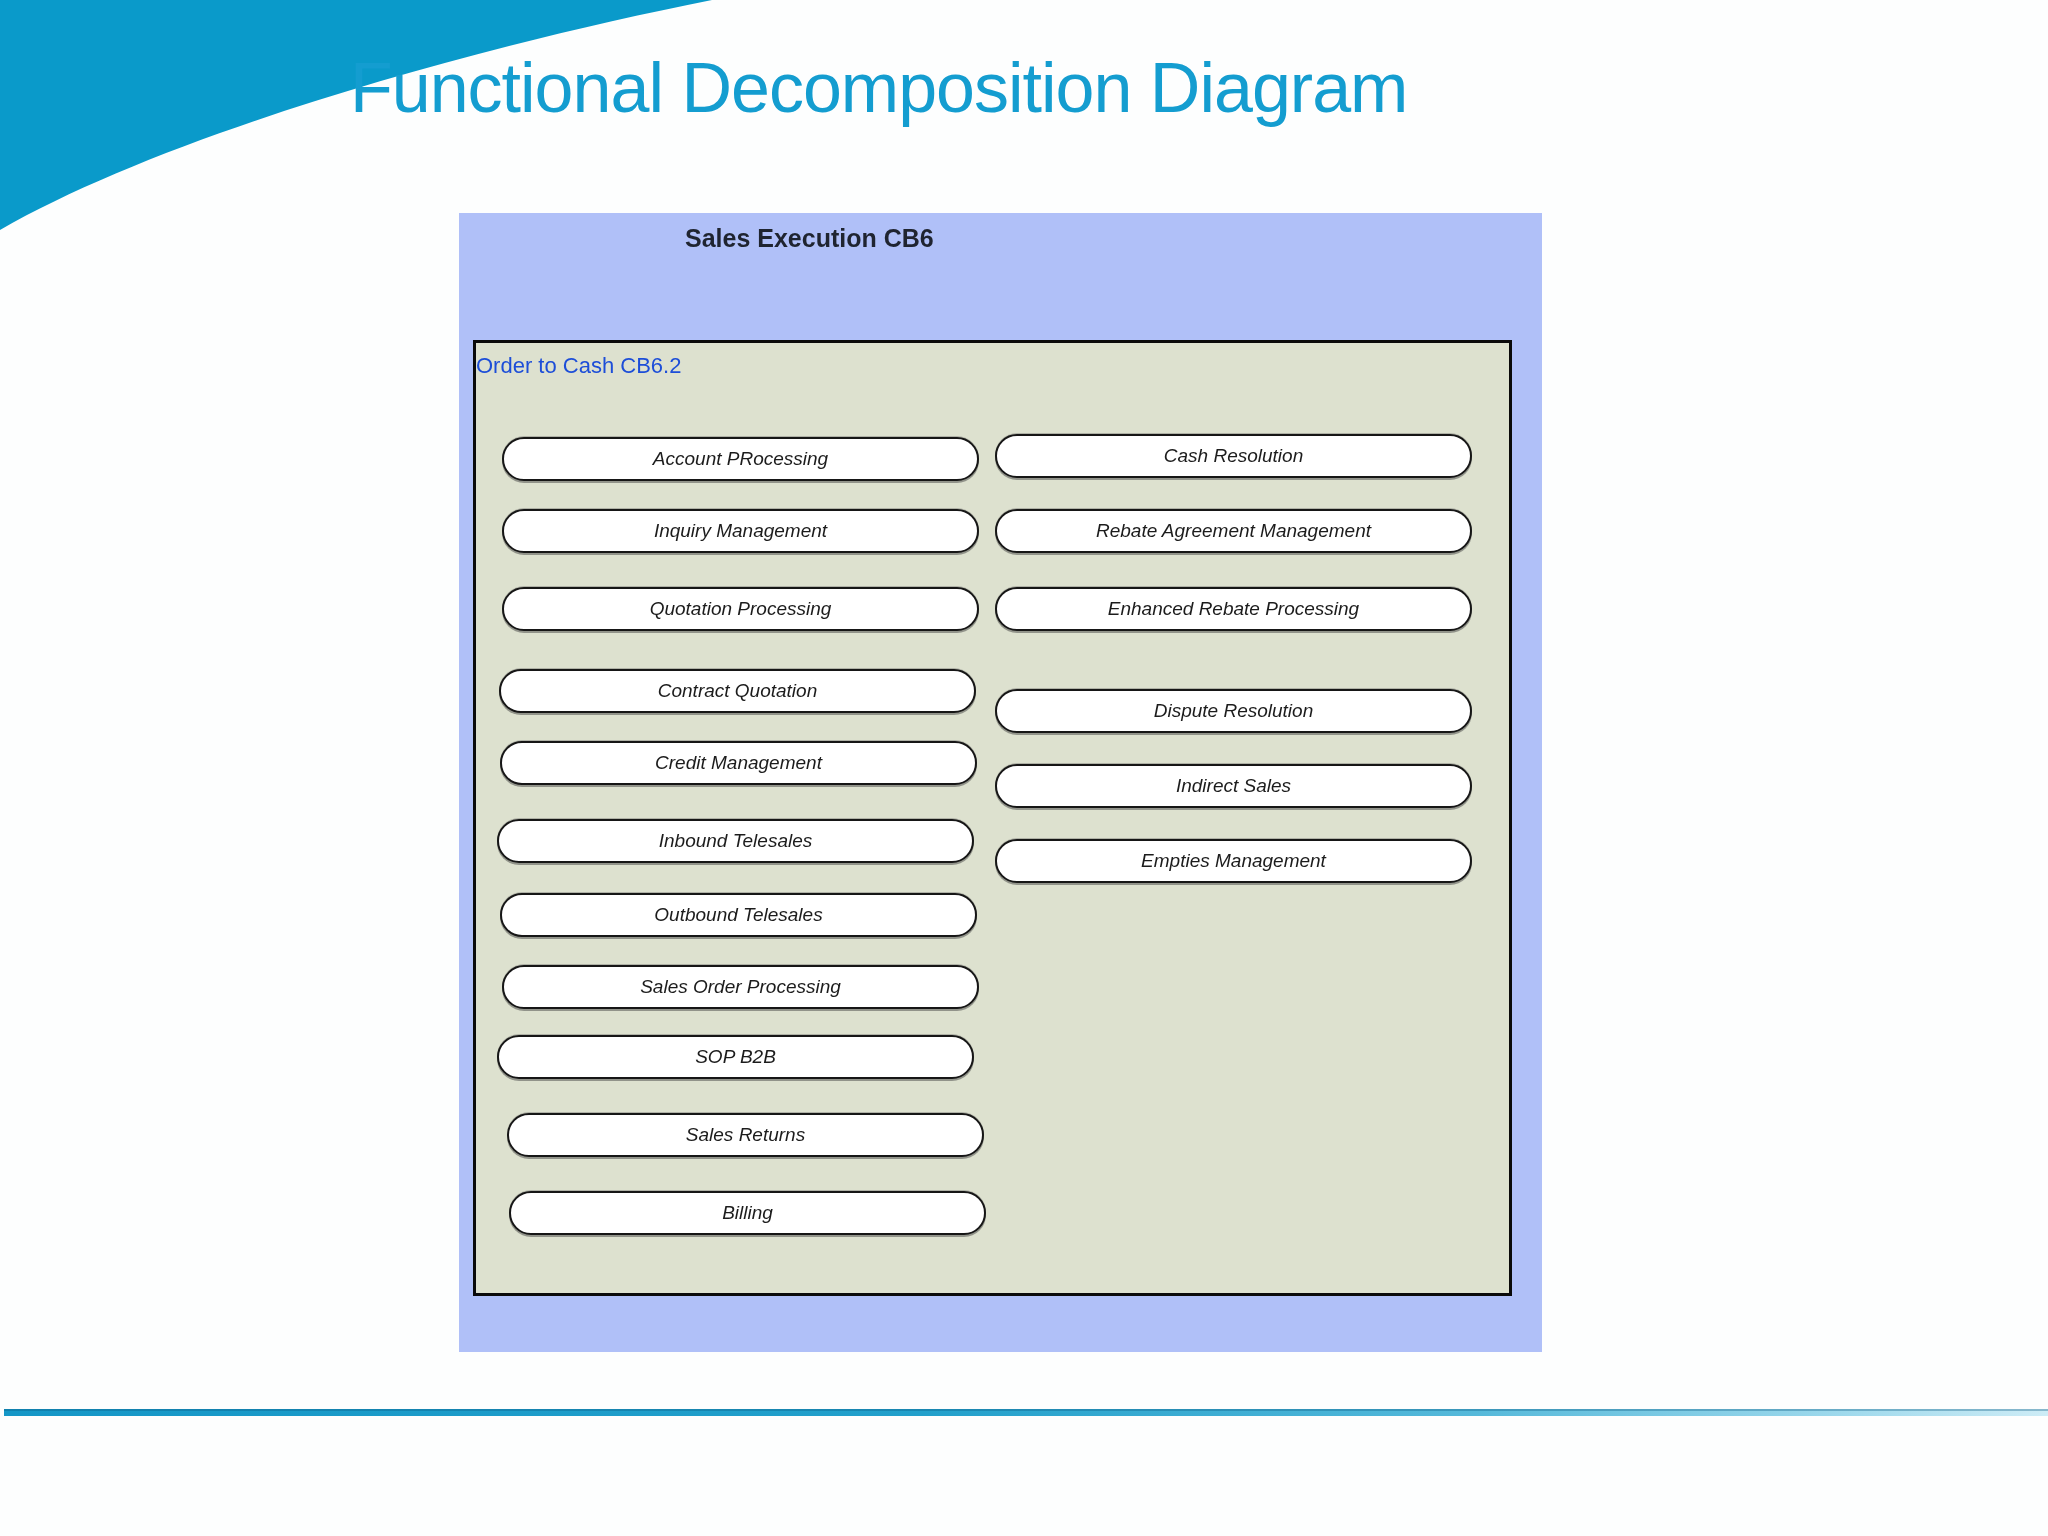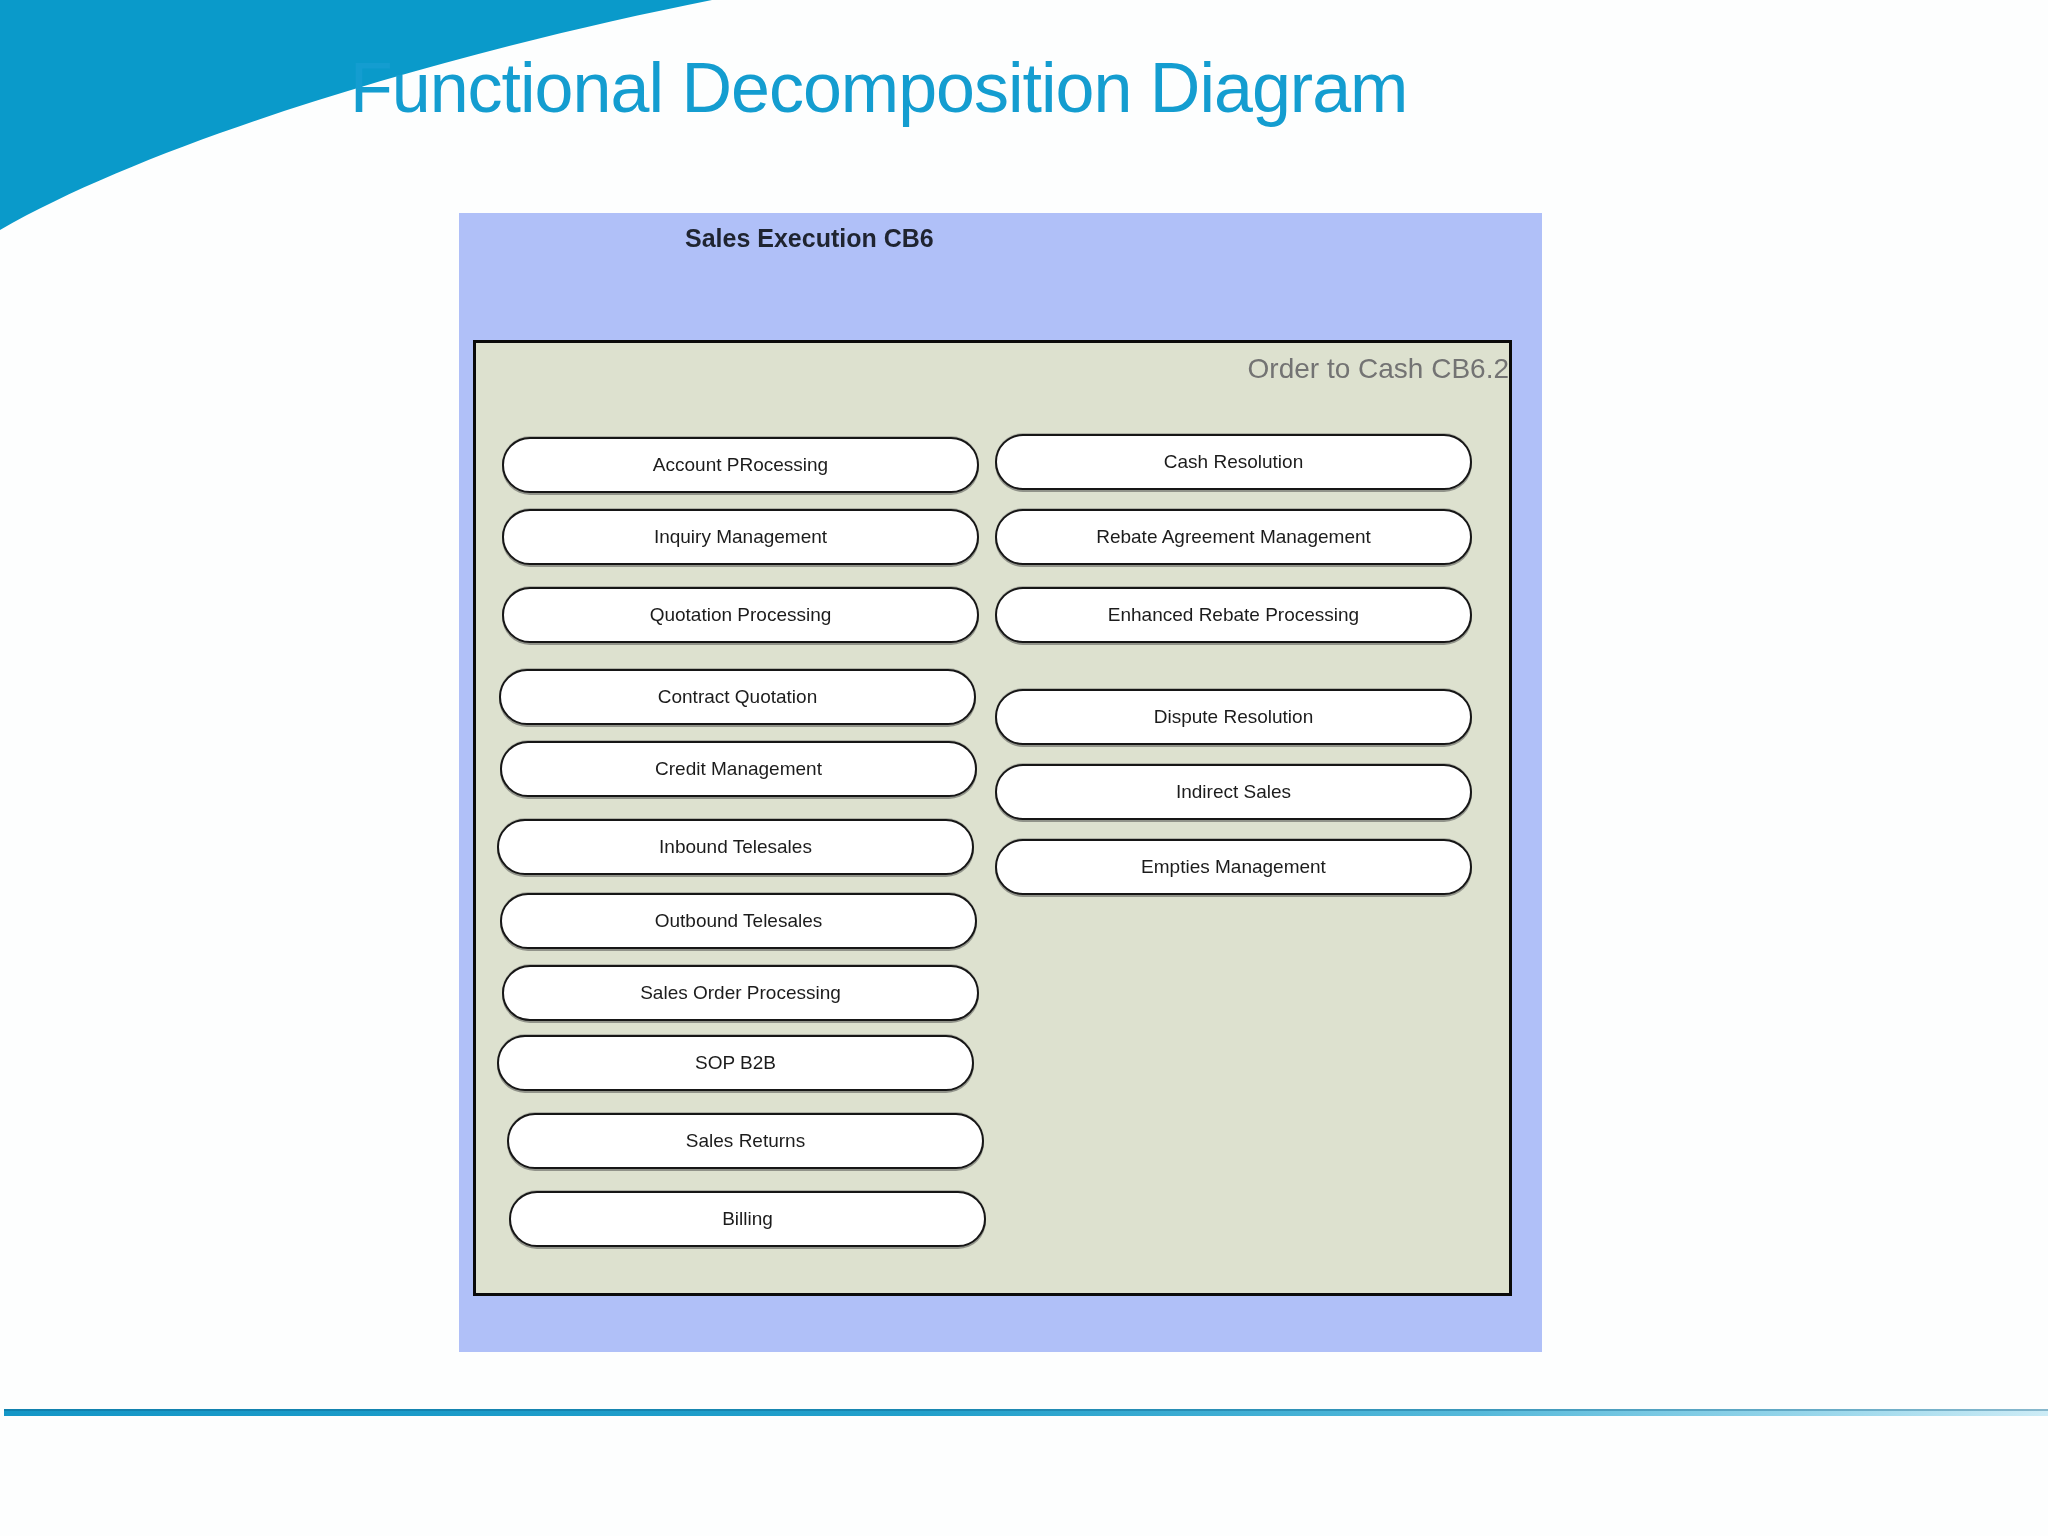--- a/index.html
+++ b/index.html
@@ -33,33 +33,34 @@
     margin-left:32px;
   }
 
   
   .inner-box{
     position:absolute;left:14px;top:127px;width:1039px;height:956px;
     background:#dde1cf;border:3px solid #0a0a0a;box-sizing:border-box;
   }
   .inner-box-title{
     position:absolute;left:0;top:10px;width:100%;
-    text-align:right;font-size:28px;color:#737373;
+    text-align:left;font-size:22px;color:#1d4ed8;
     white-space:nowrap;
   }
 
   
   .pill{
-    position:absolute;height:56px;width:477px;
+    position:absolute;height:44px;width:477px;
     background:#ffffff;border:2px solid #161616;border-radius:30px;
     box-sizing:border-box;
     display:flex;align-items:center;justify-content:center;
     font-size:19px;color:#1c1c1c;
     box-shadow:0 2px 0 rgba(70,70,70,.5), 0 -1px 0 rgba(90,90,90,.35);
     white-space:nowrap;
+    font-style:italic;
   }
 
   
   .bottom-divider{
     position:absolute;left:4px;top:1409px;width:2044px;height:7px;
     background:linear-gradient(90deg,#1597c7 0%,#22a0cb 45%,#55b9da 72%,#9ed9ec 90%,#cdecf6 100%);
     box-shadow:inset 0 2px 0 rgba(8,90,130,.35);
   }
 </style>
 </head>

